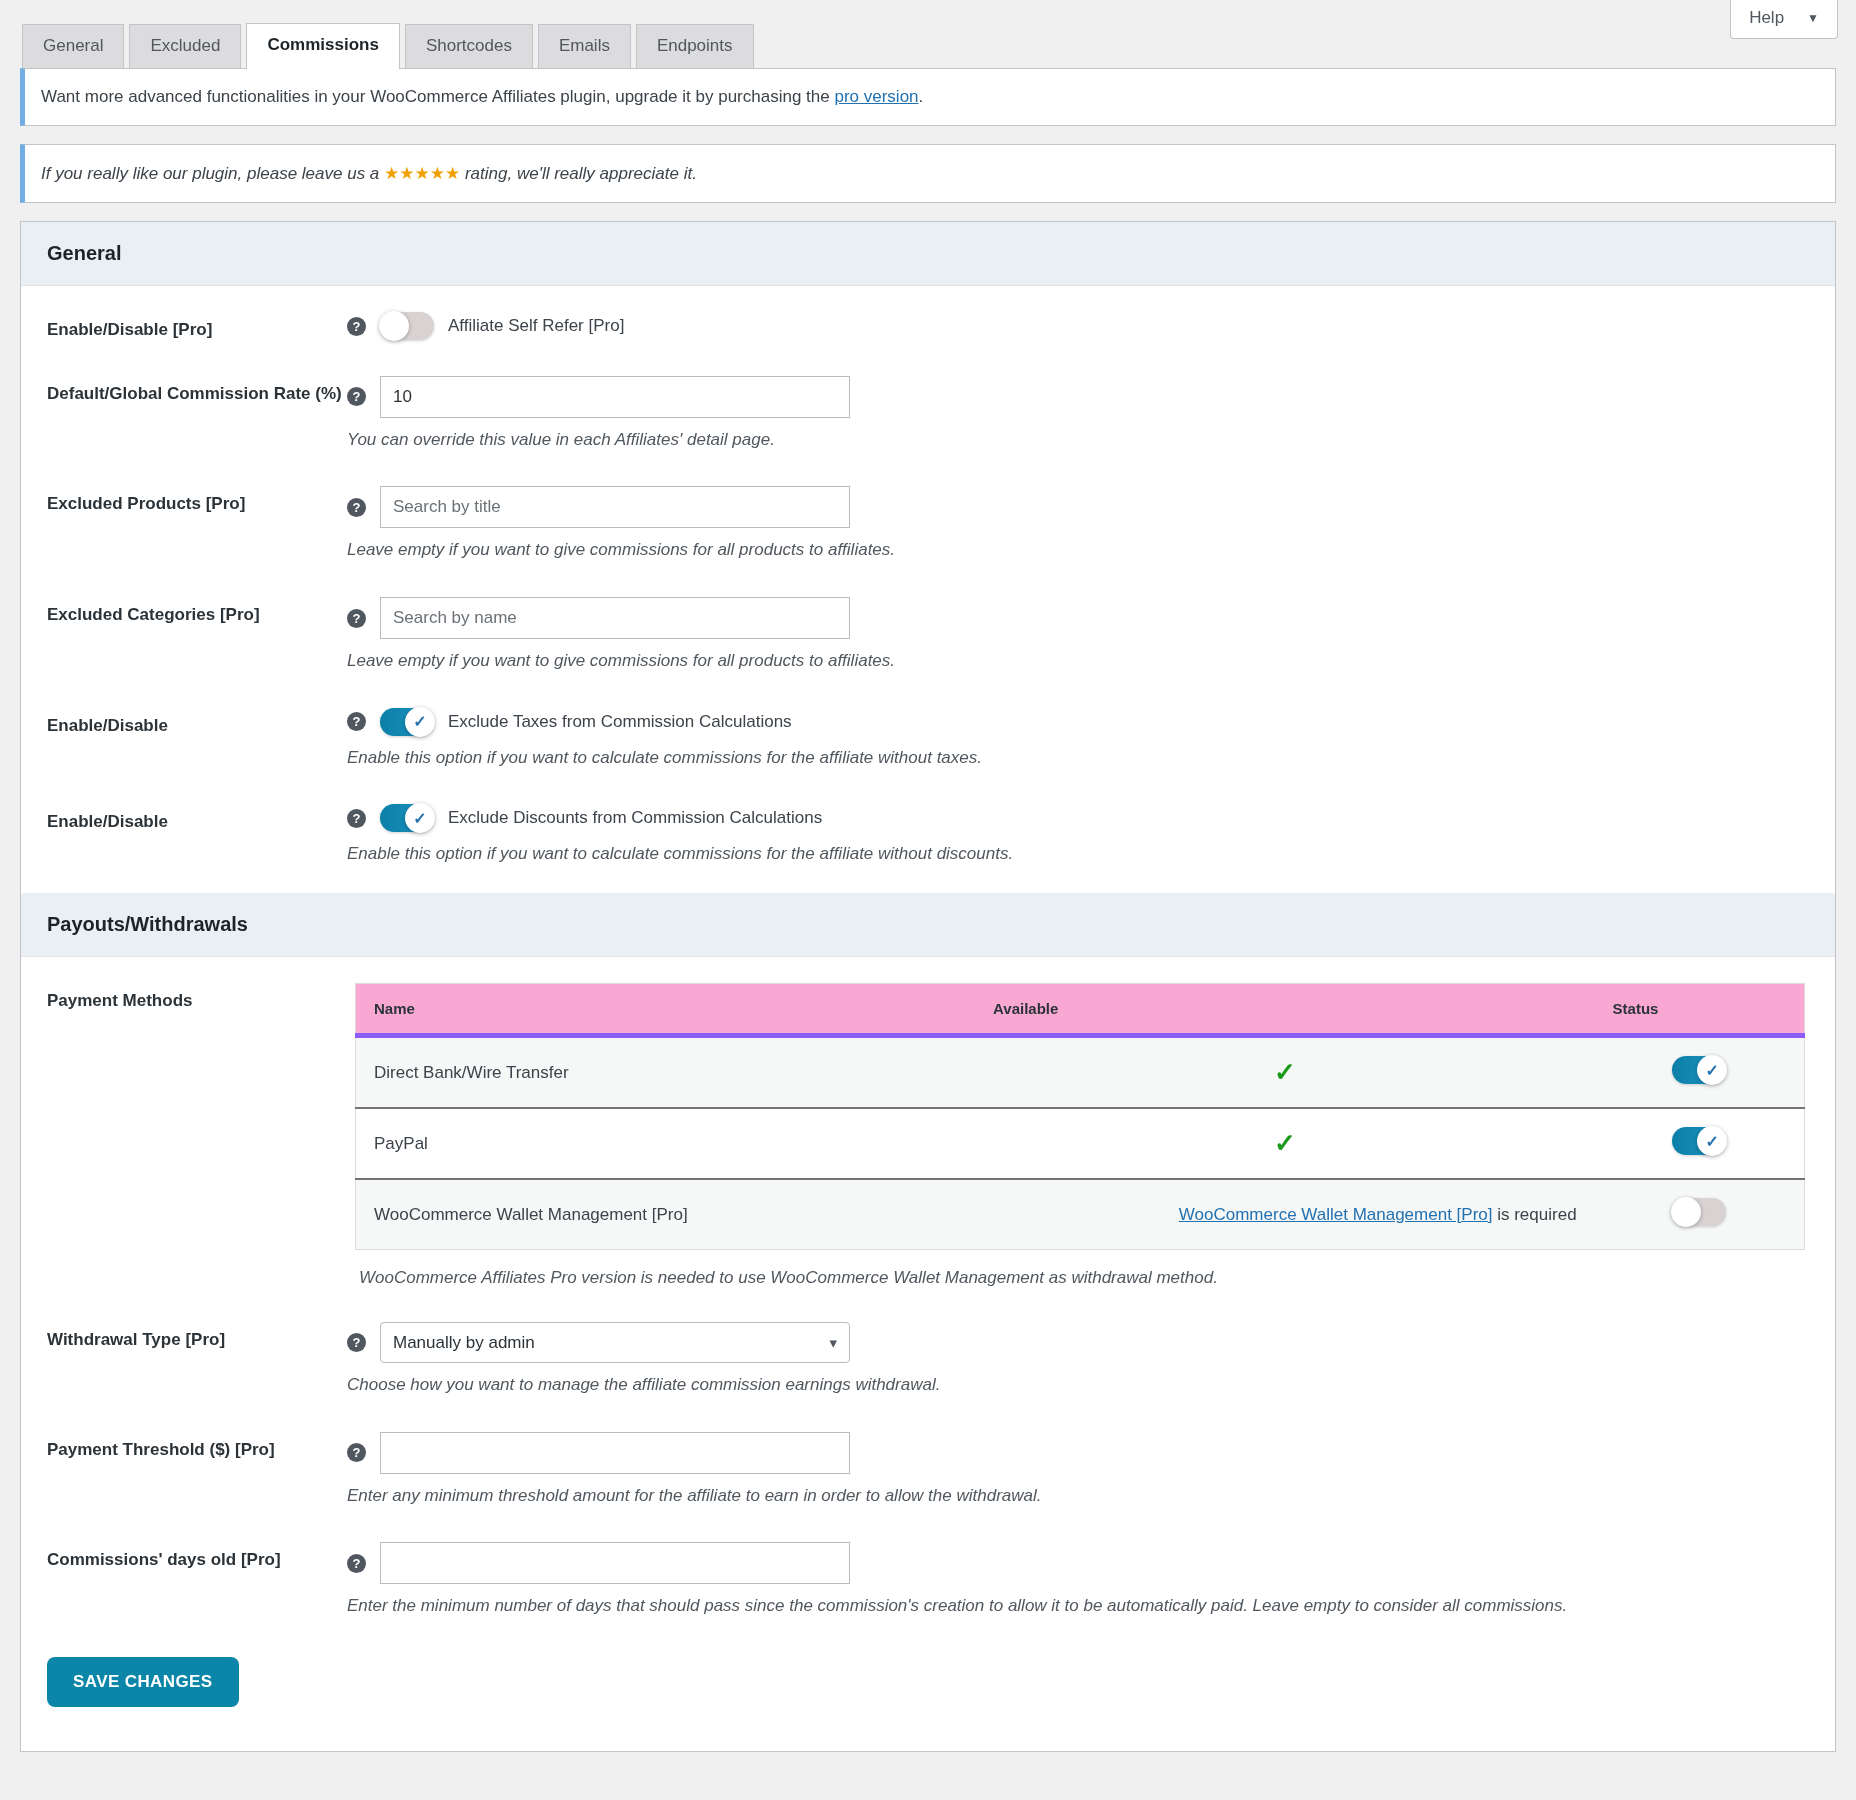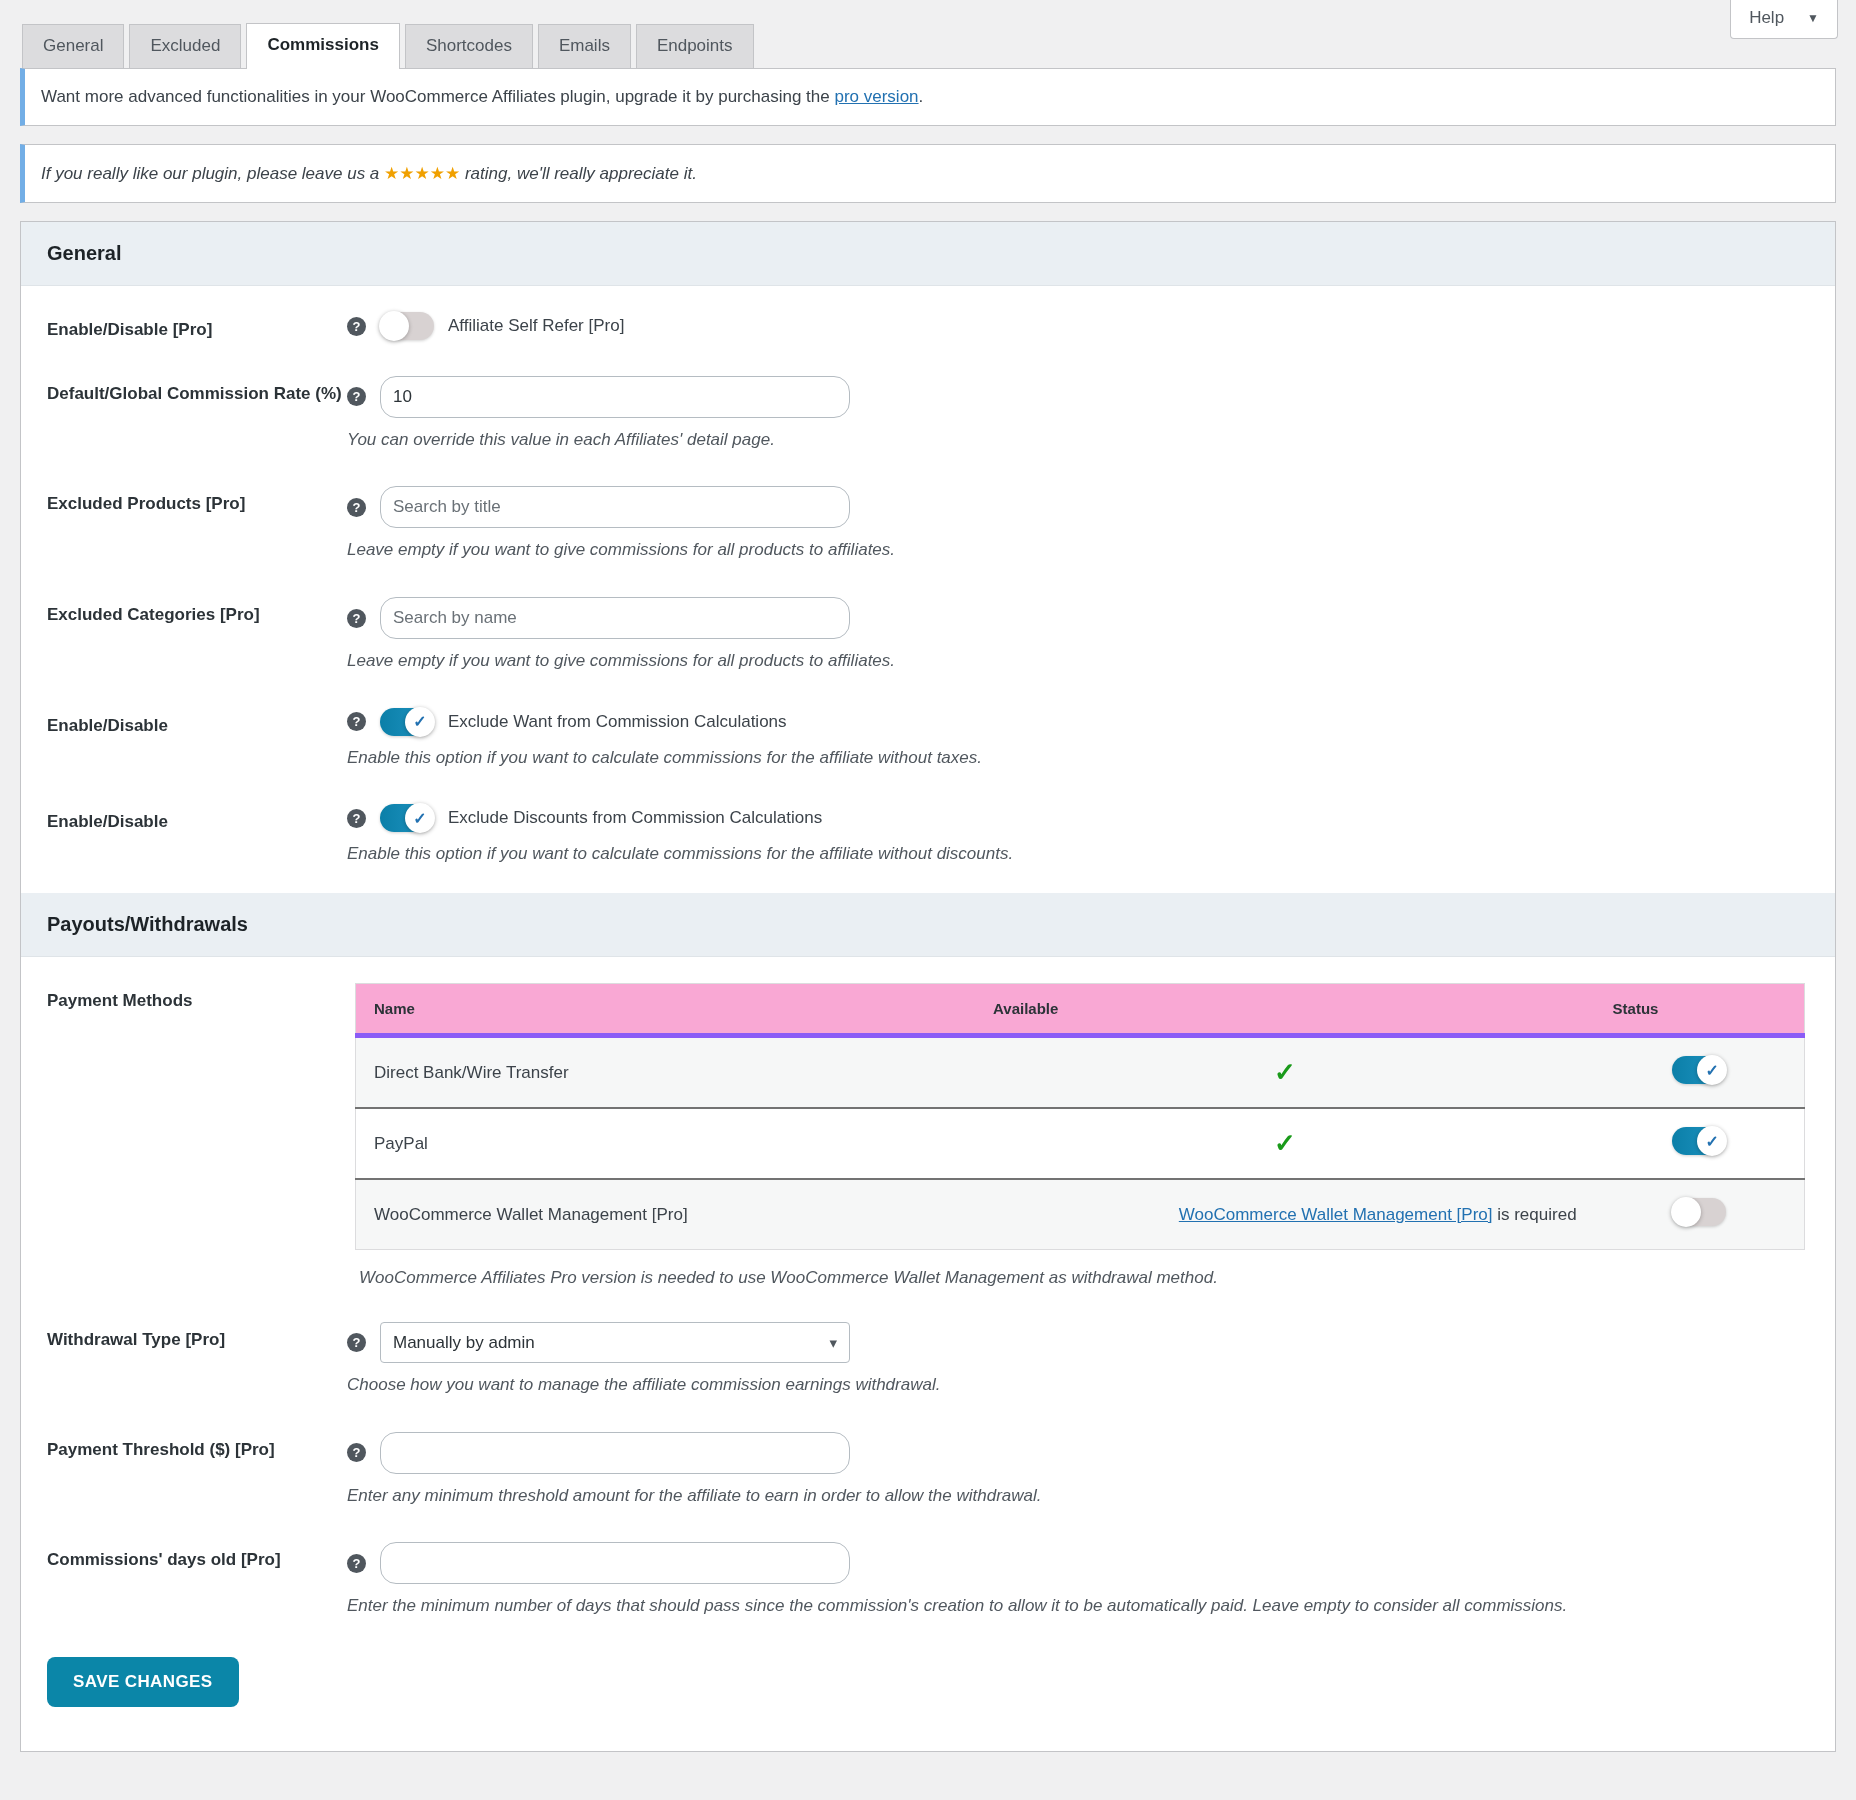--- a/index.html
+++ b/index.html
@@ -162,21 +162,21 @@
     font-size: 17px;
     color: #3c434a;
   }
 
   input[type=text] {
     width: 470px;
     padding: 10px 12px;
     font-size: 17px;
     font-family: "Liberation Sans", sans-serif;
     border: 1px solid #b5bcc2;
-    border-radius: 16px;
+    border-radius: 0;
     color: #2c3338;
     background: #fff;
     outline: none;
   }
   input[type=text]::placeholder { color: #6a7177; }
 
   .select-wrap {
     position: relative;
     width: 470px;
   }
@@ -339,21 +339,21 @@
   </div>
 
   <div class="row">
     <div class="row-label">Enable/Disable</div>
     <div class="row-field">
       <div class="field-line">
         <span class="help-icon">?</span>
         <div class="toggle on">
           <div class="knob">✓</div>
         </div>
-        <span class="toggle-text">Exclude Want from Commission Calculations</span>
+        <span class="toggle-text">Exclude Taxes from Commission Calculations</span>
       </div>
       <p class="desc">Enable this option if you want to calculate commissions for the affiliate without taxes.</p>
     </div>
   </div>
 
   <div class="row">
     <div class="row-label">Enable/Disable</div>
     <div class="row-field">
       <div class="field-line">
         <span class="help-icon">?</span>

